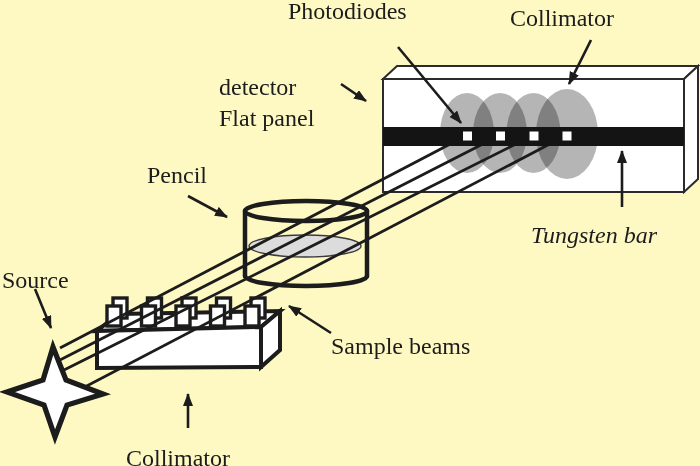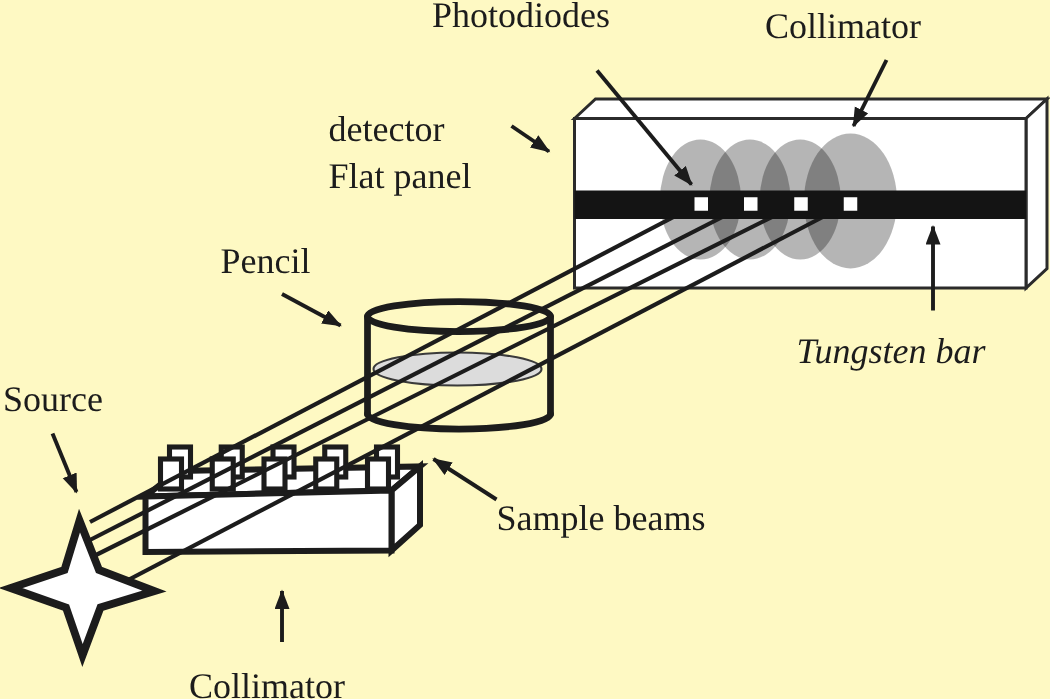--- a/index.html
+++ b/index.html
@@ -119,21 +119,21 @@
     <div>Collimator</div>
   </div>
 
   <div class="lbl two" style="left:219px; top:72px; line-height:31px;">
     <div>detector</div>
     <div>Flat panel</div>
   </div>
 
   <div class="lbl" style="left:147px; top:161px;">Pencil</div>
 
-  <div class="lbl" style="left:2px; top:253px;">Source</div>
+  <div class="lbl" style="left:2px; top:266px;">Source</div>
 
   <div class="lbl" style="left:331px; top:332px;">Sample beams</div>
 
   <div class="lbl" style="left:531px; top:221px;font-style:italic;">Tungsten bar</div>
 
   <div class="lbl" style="left:126px; top:433px;margin-top:11px;">Collimator</div>
 
 </div>
 
 </body></html>

